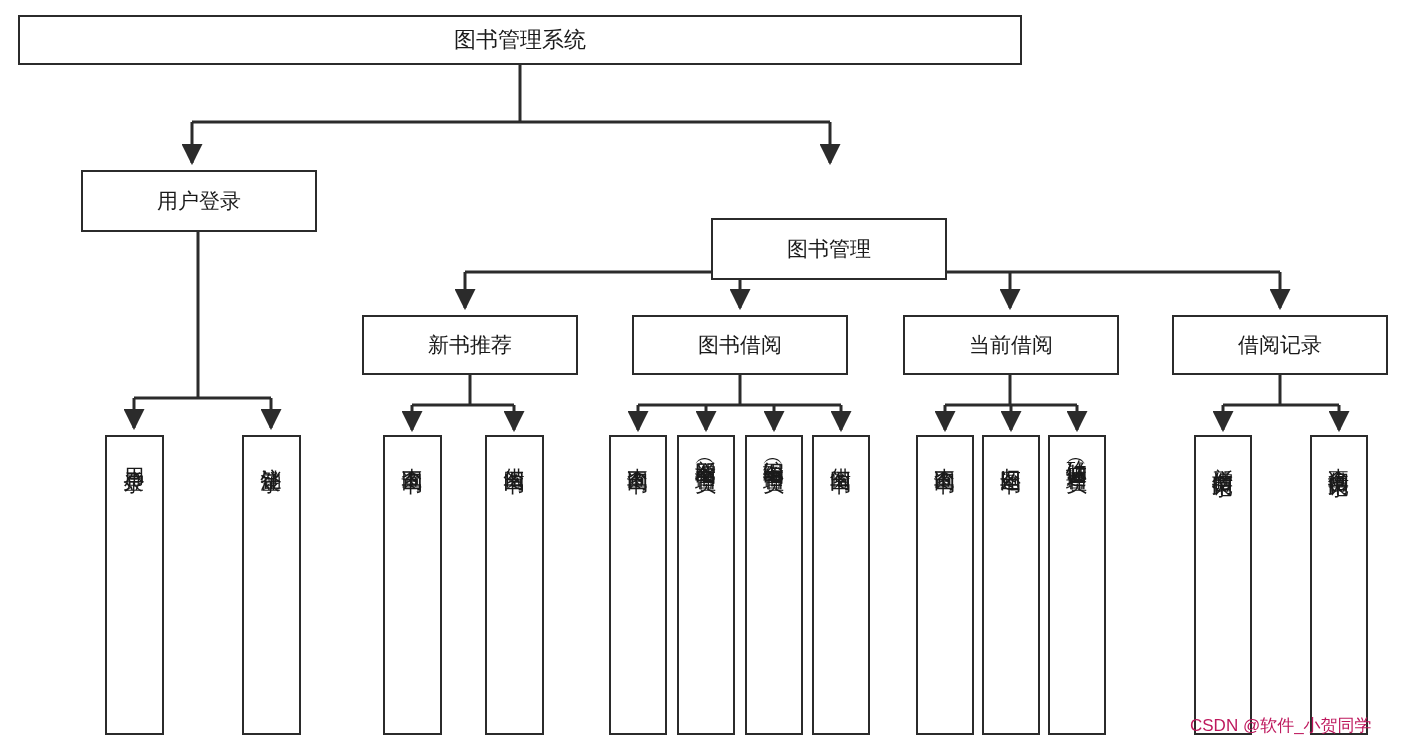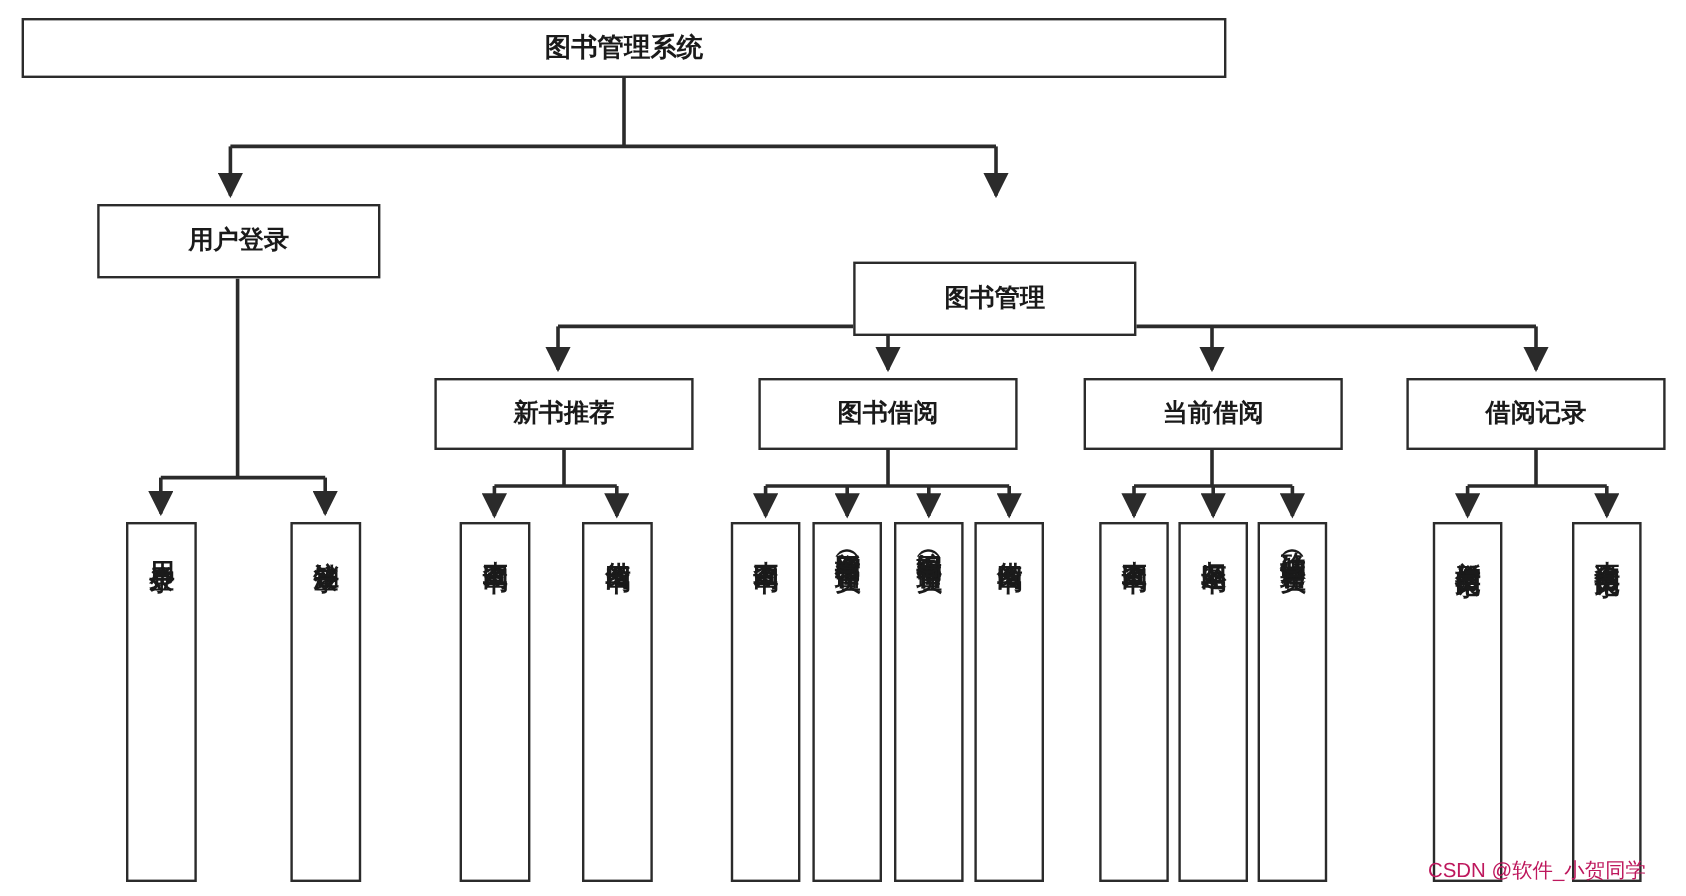--- a/index.html
+++ b/index.html
@@ -34,21 +34,20 @@
     align-items: center;
     justify-content: center;
     color: #1a1a1a;
     z-index: 2;
   }
   .node-label {
     display: block;
     text-align: right;
     line-height: 1.18;
     white-space: pre-line;
-    font-weight: bold;
   }
   .node.horiz .node-label {
     writing-mode: horizontal-tb;
     font-size: 21px;
   }
   .node.root .node-label {
     font-size: 22px;
   }
   .node.vert {
     align-items: flex-start;

